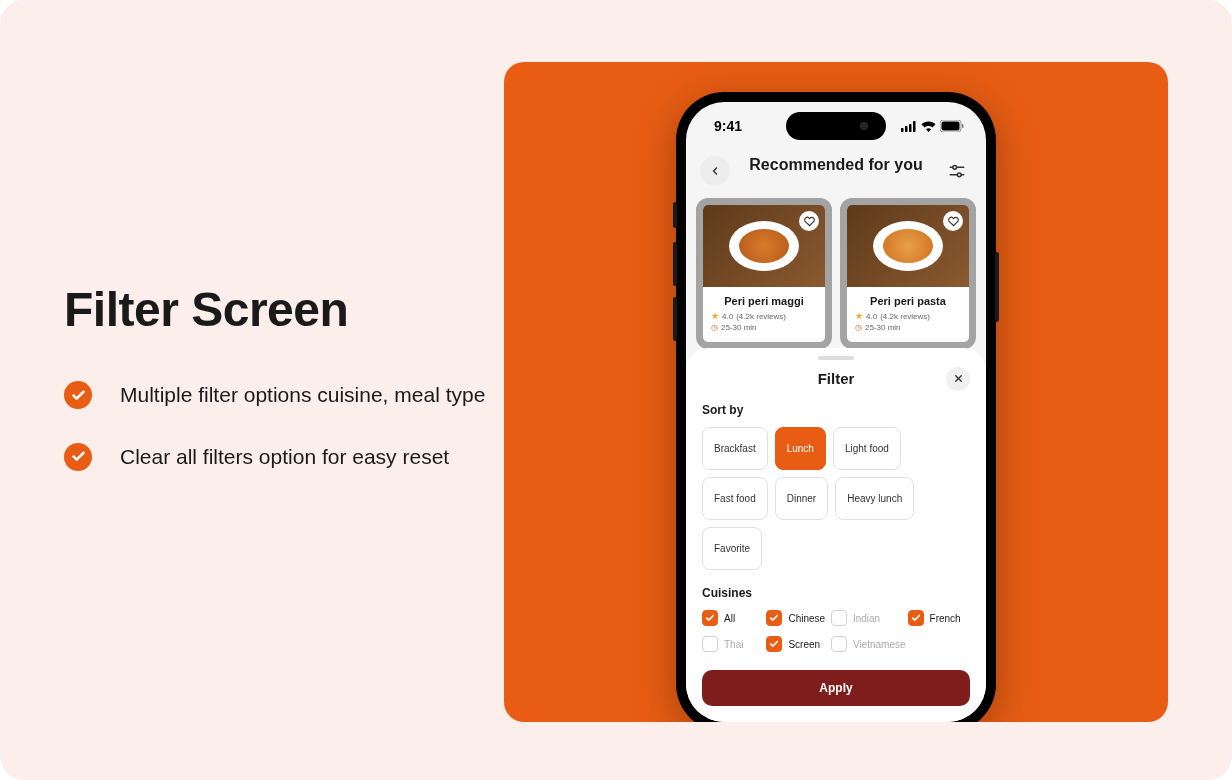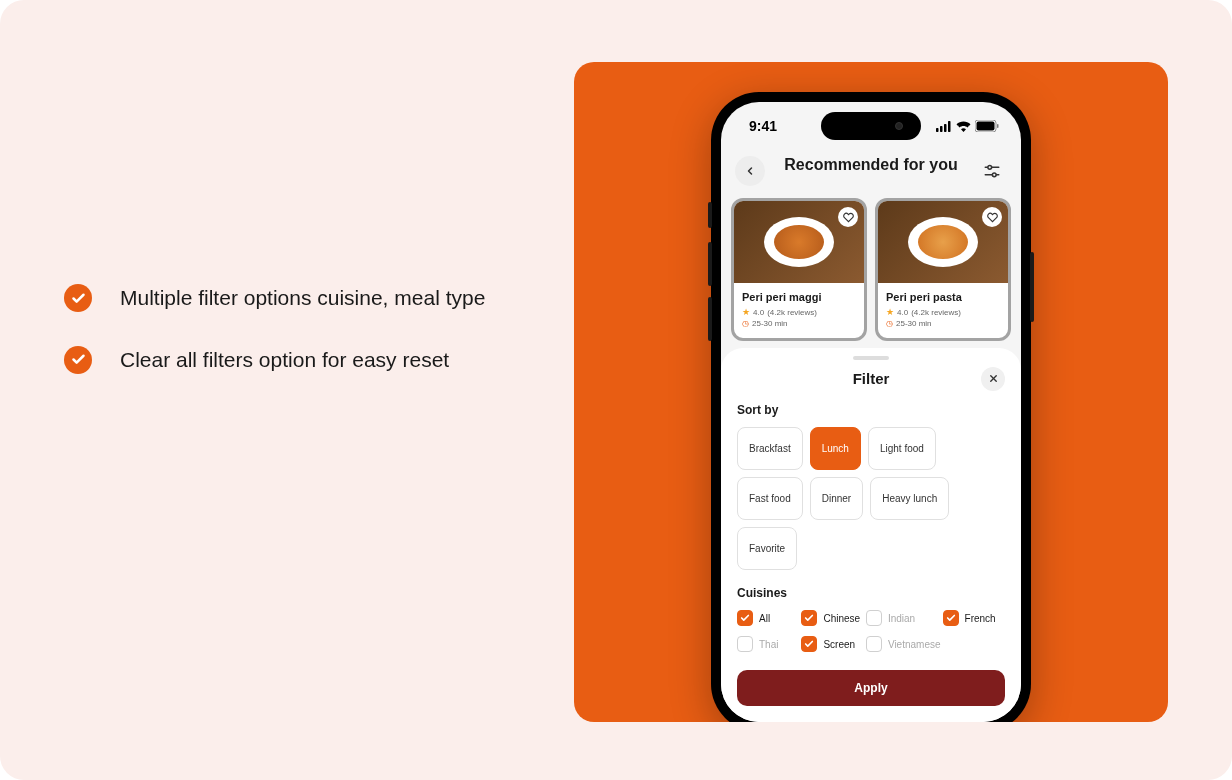--- a/index.html
+++ b/index.html
@@ -6,21 +6,21 @@
 body { font-family: -apple-system, BlinkMacSystemFont, 'Segoe UI', sans-serif; background: #fff; padding: 0; width: 1232px; height: 780px; }
 .canvas { width: 1232px; height: 780px; background: #fbeeeb; border-radius: 24px; position: relative; overflow: hidden; }
 
 .left-panel { position: absolute; left: 64px; top: 282px; width: 510px; }
 .title { font-size: 48px; font-weight: 700; color: #1a1a1a; letter-spacing: -0.5px; margin-bottom: 42px; }
 .feature { display: flex; gap: 28px; margin-bottom: 30px; align-items: flex-start; }
 .check-icon { flex: 0 0 28px; width: 28px; height: 28px; background: #e85d13; border-radius: 50%; display: flex; align-items: center; justify-content: center; margin-top: 2px; }
 .check-icon svg { width: 15px; height: 15px; }
 .feature-text { font-size: 21px; color: #1a1a1a; line-height: 1.5; }
 
-.right-panel { position: absolute; right: 64px; top: 62px; width: 594px; height: 660px; background: #e85d13; border-radius: 20px; display: flex; justify-content: center; align-items: flex-start; padding-top: 30px; overflow: hidden; }
+.right-panel { position: absolute; right: 64px; top: 62px; width: 664px; height: 660px; background: #e85d13; border-radius: 20px; display: flex; justify-content: center; align-items: flex-start; padding-top: 30px; overflow: hidden; }
 
 .phone { width: 320px; height: 640px; background: #000; border-radius: 48px; padding: 10px; position: relative; box-shadow: 0 10px 40px rgba(0,0,0,0.3); }
 .phone-side-btn { position: absolute; background: #1a1a1a; border-radius: 3px; }
 .phone-side-btn.left1 { left: -3px; top: 110px; width: 4px; height: 26px; }
 .phone-side-btn.left2 { left: -3px; top: 150px; width: 4px; height: 44px; }
 .phone-side-btn.left3 { left: -3px; top: 205px; width: 4px; height: 44px; }
 .phone-side-btn.right1 { right: -3px; top: 160px; width: 4px; height: 70px; }
 .screen { width: 100%; height: 100%; background: #f5f5f5; border-radius: 38px; overflow: hidden; position: relative; }
 .notch { position: absolute; top: 10px; left: 50%; transform: translateX(-50%); width: 100px; height: 28px; background: #000; border-radius: 16px; z-index: 10; display: flex; align-items: center; justify-content: flex-end; padding-right: 18px; }
 .notch-cam { width: 8px; height: 8px; background: #222; border-radius: 50%; border: 1px solid #333; }
@@ -28,21 +28,21 @@
 .statusbar { height: 48px; display: flex; align-items: center; justify-content: space-between; padding: 0 22px 0 28px; font-size: 14px; font-weight: 600; color: #000; }
 .status-right { display: flex; gap: 4px; align-items: center; }
 .signal-icon, .wifi-icon, .battery-icon { display: inline-flex; }
 
 .app-header { display: flex; align-items: flex-start; justify-content: space-between; padding: 6px 14px 12px; }
 .back-btn { width: 30px; height: 30px; border-radius: 50%; background: #ededed; display: flex; align-items: center; justify-content: center; }
 .header-title { font-size: 16px; font-weight: 700; color: #1a1a1a; }
 .filter-btn-top { width: 30px; height: 30px; display: flex; align-items: center; justify-content: center; }
 
 .cards { padding: 0 10px; display: grid; grid-template-columns: 1fr 1fr; gap: 8px; }
-.card { background: #fff; border-radius: 12px; overflow: hidden; border: 3px solid #a3a3a3; position: relative; }
+.card { background: #fff; border-radius: 12px; overflow: hidden; border: 7px solid #a3a3a3; position: relative; text-align: center; }
 .card-img { height: 82px; background: linear-gradient(135deg, #5d3a1a, #8b5a30); position: relative; display: flex; align-items: center; justify-content: center; }
 .plate { width: 70px; height: 50px; background: #fff; border-radius: 50%; display: flex; align-items: center; justify-content: center; }
 .food { width: 50px; height: 34px; border-radius: 50%; }
 .food.f1 { background: radial-gradient(circle, #d97a2a, #b45a1a); }
 .food.f2 { background: radial-gradient(circle, #e8a04a, #d07020); }
 .heart-btn { position: absolute; top: 6px; right: 6px; width: 20px; height: 20px; background: #fff; border-radius: 50%; display: flex; align-items: center; justify-content: center; }
 .card-body { padding: 8px; }
 .card-title { font-size: 11px; font-weight: 600; color: #1a1a1a; margin-bottom: 4px; }
 .card-meta { font-size: 8px; color: #666; display: flex; align-items: center; gap: 3px; margin-bottom: 2px; }
 .star { color: #f5a623; font-size: 9px; }
@@ -74,20 +74,21 @@
 .sheet-actions { display: flex; gap: 10px; }
 .btn { flex: 1; padding: 11px; border-radius: 10px; font-size: 12px; font-weight: 600; text-align: center; }
 .btn-clear { border: 1.5px solid #e85d13; color: #e85d13; background: #fff; }
 .btn-apply { background: #7f1d1d; color: #fff; }
 </style>
 </head>
 <body>
 
 <div class="canvas">
   <div class="left-panel">
+    <h1 class="title">Filter Screen</h1>
     <div class="feature">
       <div class="check-icon">
         <svg viewBox="0 0 24 24" fill="none" stroke="#fff" stroke-width="4" stroke-linecap="round" stroke-linejoin="round">
             <polyline points="20 6 9 17 4 12"></polyline>
           </svg>
       </div>
       <div class="feature-text">Multiple filter options cuisine, meal type</div>
     </div>
     <div class="feature">
       <div class="check-icon">

